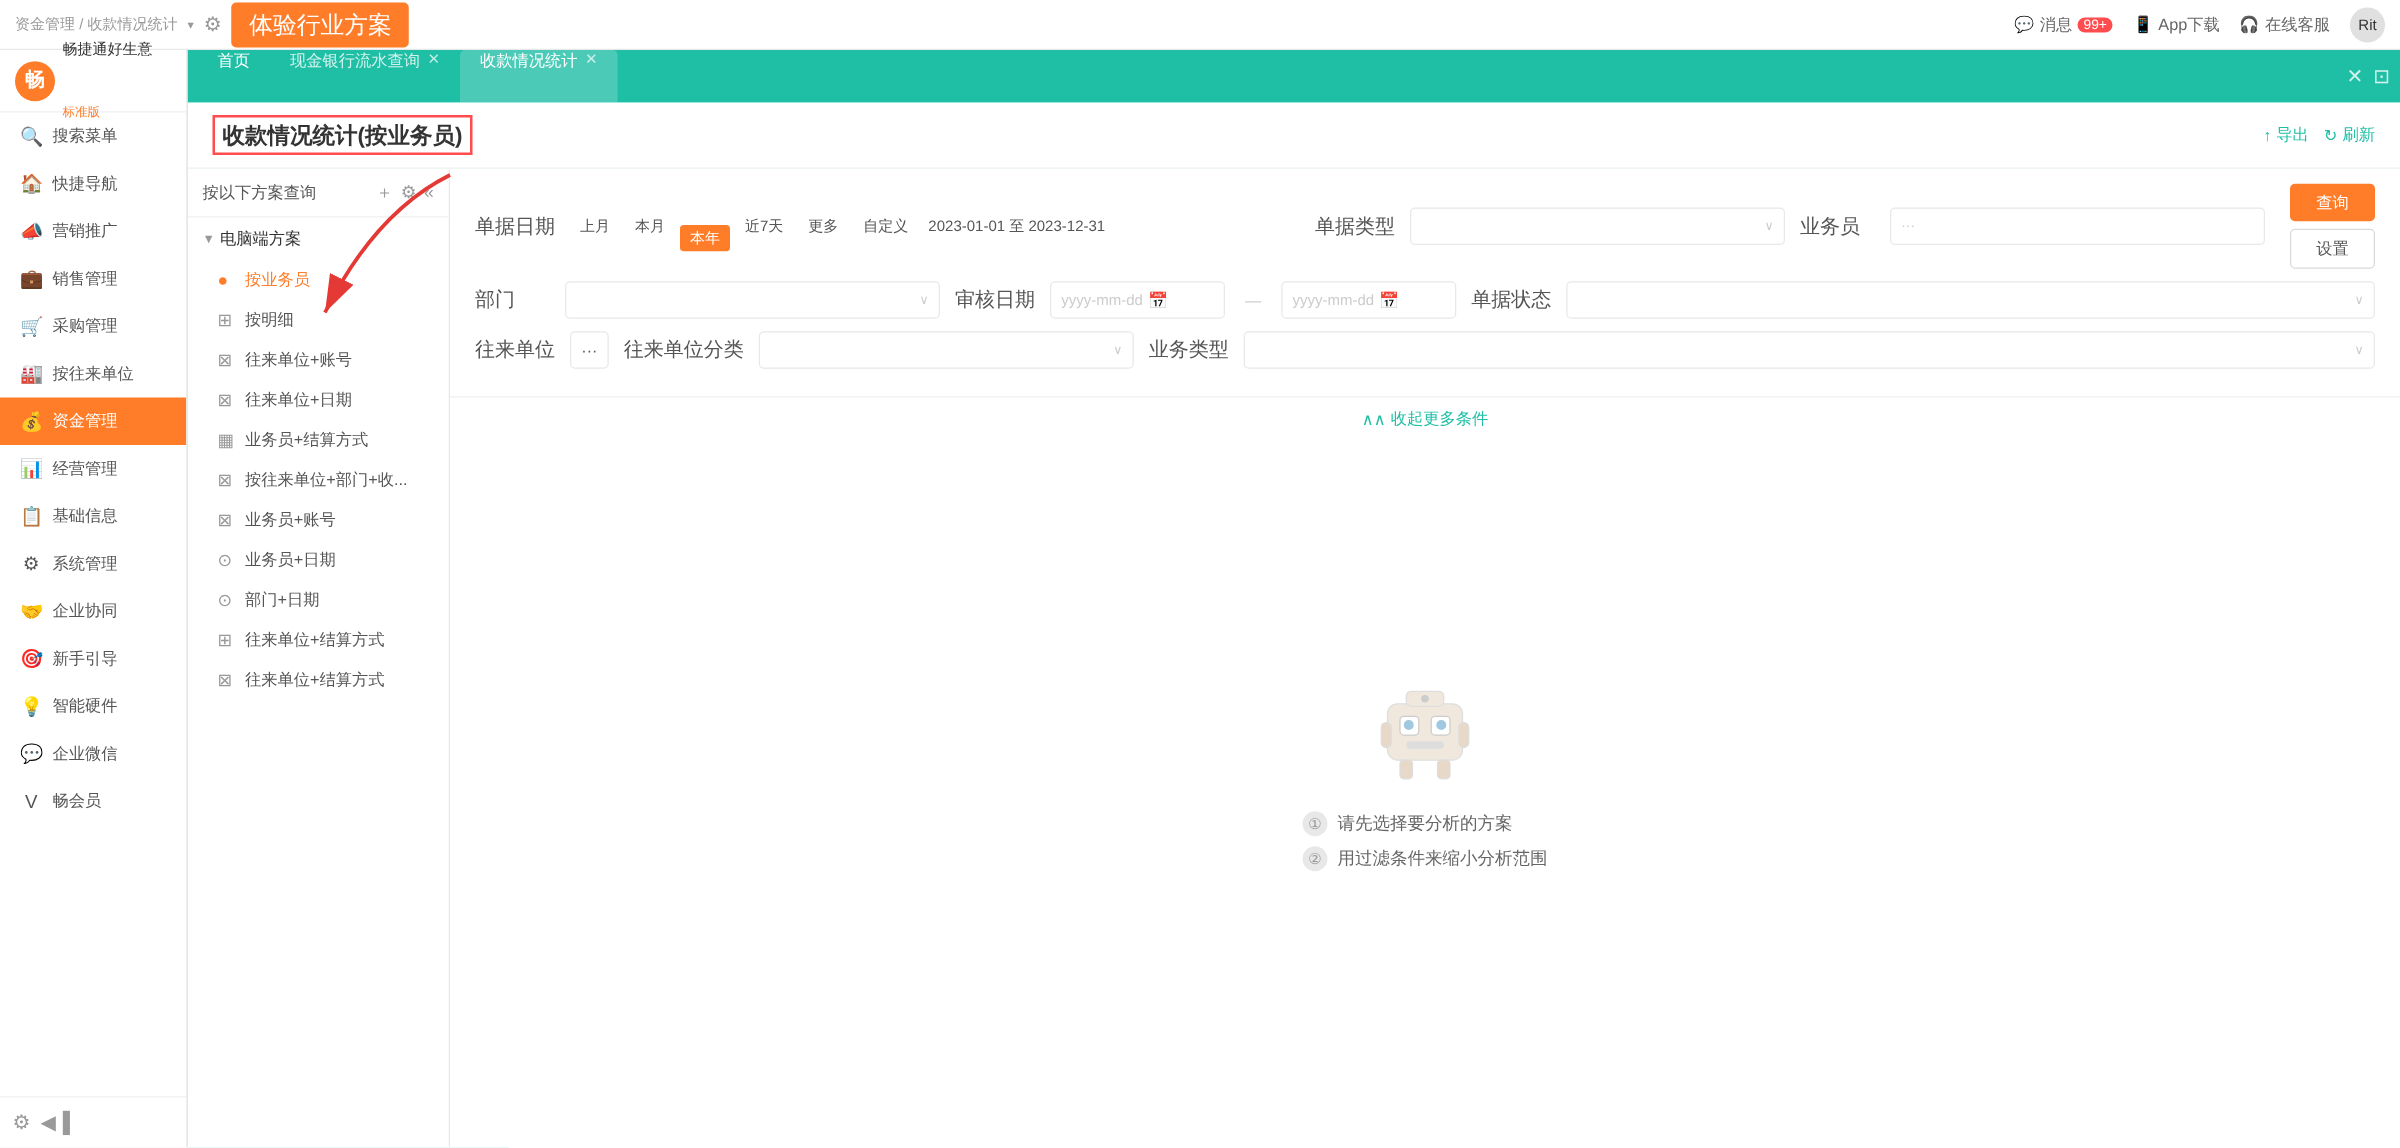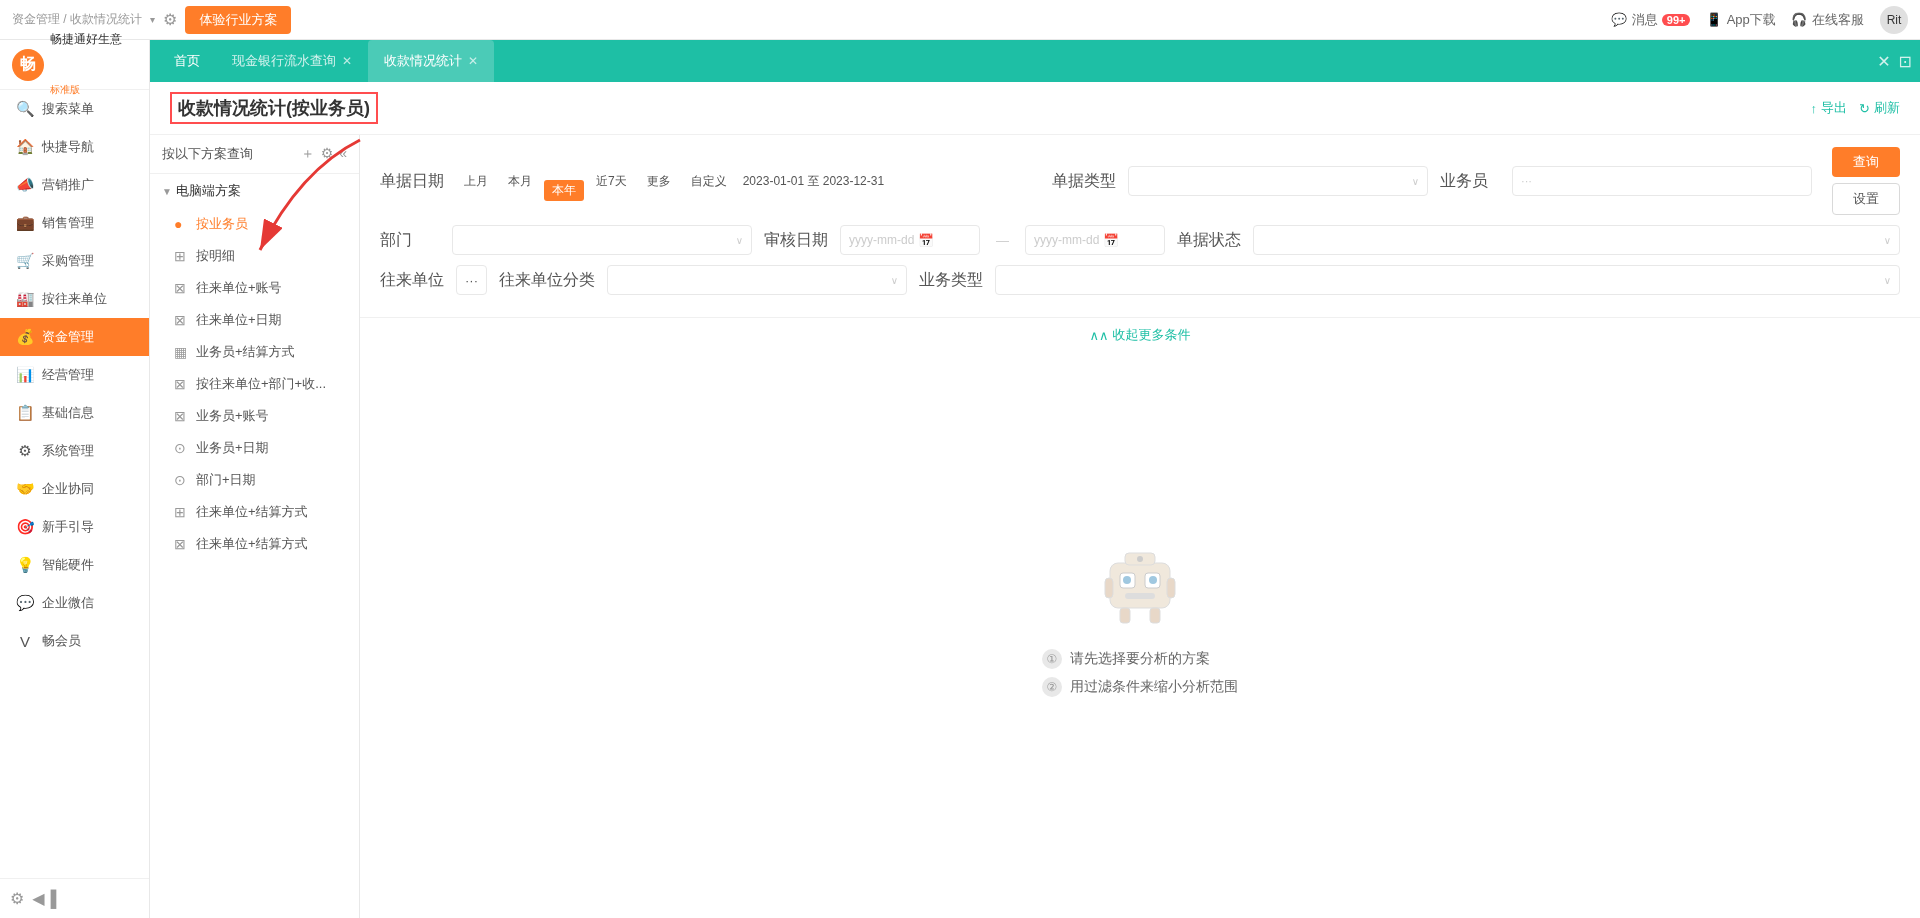--- a/index.html
+++ b/index.html
@@ -19,25 +19,25 @@
     .breadcrumb-text { font-size: 12px; color: #999; }
     .dropdown-arrow { color: #999; font-size: 10px; cursor: pointer; }
     .gear-icon-btn { color: #999; cursor: pointer; font-size: 16px; }
     .trial-btn {
       background: #ff7d29;
       color: white;
       border: none;
       border-radius: 4px;
       padding: 5px 14px;
       cursor: pointer;
-      font-size: 13px;
+      font-size: 19px;
     }
     .top-bar-right { display: flex; align-items: center; gap: 16px; }
     .msg-area { display: flex; align-items: center; gap: 4px; color: #666; cursor: pointer; font-size: 13px; }
-    .badge { background: #ff4d4f; color: white; border-radius: 10px; padding: 0 5px; font-size: 11px; font-weight: bold; }
+    .badge { background: #ff4d4f; color: white; border-radius: 10px; padding: 0 5px; font-size: 11px; }
     .app-download { display: flex; align-items: center; gap: 4px; color: #666; cursor: pointer; font-size: 13px; }
     .online-service { display: flex; align-items: center; gap: 4px; color: #666; cursor: pointer; font-size: 13px; }
     .user-avatar { width: 28px; height: 28px; background: #ccc; border-radius: 50%; }
 
     
     .main-layout { display: flex; height: calc(918px - 40px); }
 
     
     .sidebar {
       width: 150px;
@@ -100,21 +100,21 @@
     .tab-bar {
       height: 42px;
       background: #1ebfa5;
       display: flex;
       align-items: center;
       padding: 0 8px;
       gap: 0;
     }
     .tab-item {
       display: flex;
-      align-items: center;
+      align-items: flex-start;
       gap: 6px;
       padding: 0 16px;
       height: 42px;
       color: rgba(255,255,255,0.8);
       cursor: pointer;
       font-size: 13px;
       position: relative;
     }
     .tab-item.home { color: white; font-weight: normal; }
     .tab-item.active {

